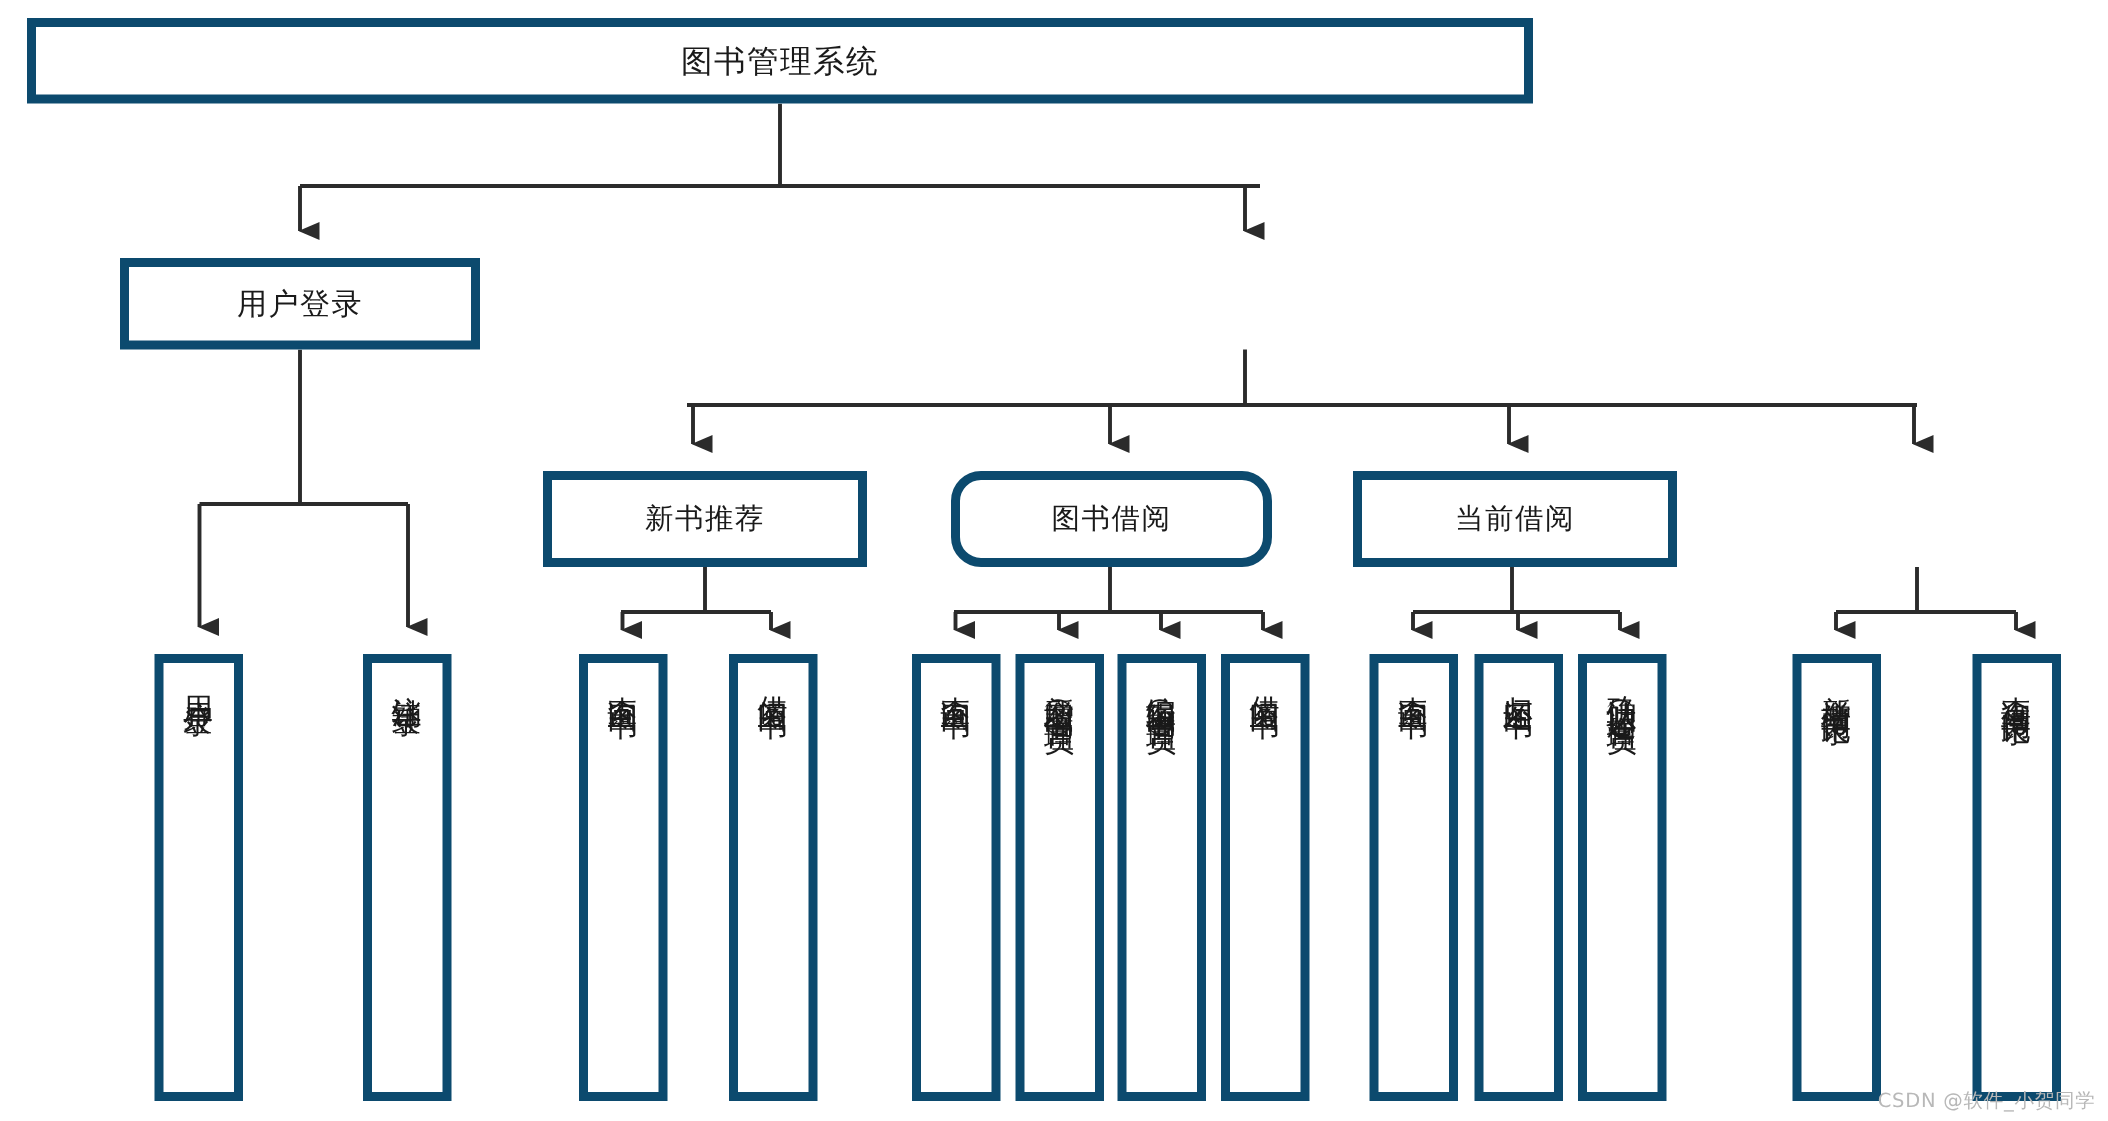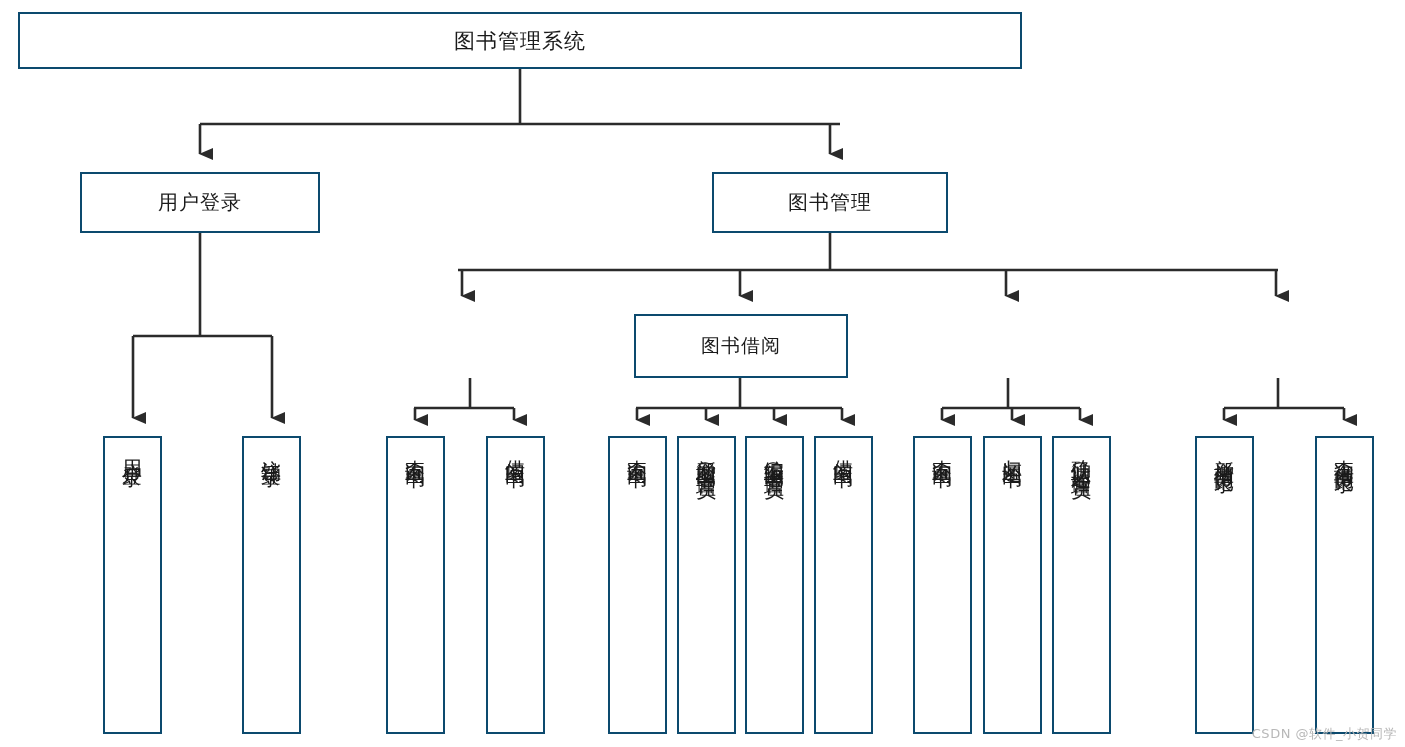--- a/index.html
+++ b/index.html
@@ -22,21 +22,21 @@
     left: 0;
     top: 0;
     width: 1405px;
     height: 747px;
     pointer-events: none;
   }
   .node {
     position: absolute;
     box-sizing: border-box;
     background: #ffffff;
-    border: 2px solid #0c4a6e;
+    border: 6px solid #0c4a6e;
     display: flex;
     align-items: center;
     justify-content: center;
     color: #1a1a1a;
   }
   .node.root {
     font-size: 21px;
   }
   .node.level2 {
     font-size: 20px;
@@ -127,26 +127,29 @@
     </g>
   </svg>
 
   <div class="node root" id="node-root" style="left: 18px; top: 12px; width: 1004px; height: 57px;">
     <span class="htext">图书管理系统</span>
   </div>
 
   <div class="node level2" id="node-l2-0" style="left: 80px; top: 172px; width: 240px; height: 61px;">
     <span class="htext">用户登录</span>
   </div>
-  <div class="node level2" id="node-l2-1" style="left: 712px; top: 172px; width: 236px; height: 61px;">
-    <span class="htext">图书管理</span>
+
+  <div class="node level3" id="node-l3-0" style="left: 362px; top: 314px; width: 216px; height: 64px;">
+    <span class="htext">新书推荐</span>
   </div>
-
-  <div class="node level3" id="node-l3-1" style="left: 634px; top: 314px; width: 214px; height: 64px;">
+  <div class="node level3" id="node-l3-1" style="left: 634px; top: 314px; width: 214px; height: 64px; border-radius: 20px;">
     <span class="htext">图书借阅</span>
+  </div>
+  <div class="node level3" id="node-l3-2" style="left: 902px; top: 314px; width: 216px; height: 64px;">
+    <span class="htext">当前借阅</span>
   </div>
 
   <div class="node leaf" id="node-leaf-0" style="left: 103px; top: 436px; width: 59px; height: 298px;">
     <span class="vtext">用户登录</span>
   </div>
   <div class="node leaf" id="node-leaf-1" style="left: 242px; top: 436px; width: 59px; height: 298px;">
     <span class="vtext">注销登录</span>
   </div>
   <div class="node leaf" id="node-leaf-2" style="left: 386px; top: 436px; width: 59px; height: 298px;">
     <span class="vtext">查询图书</span>

